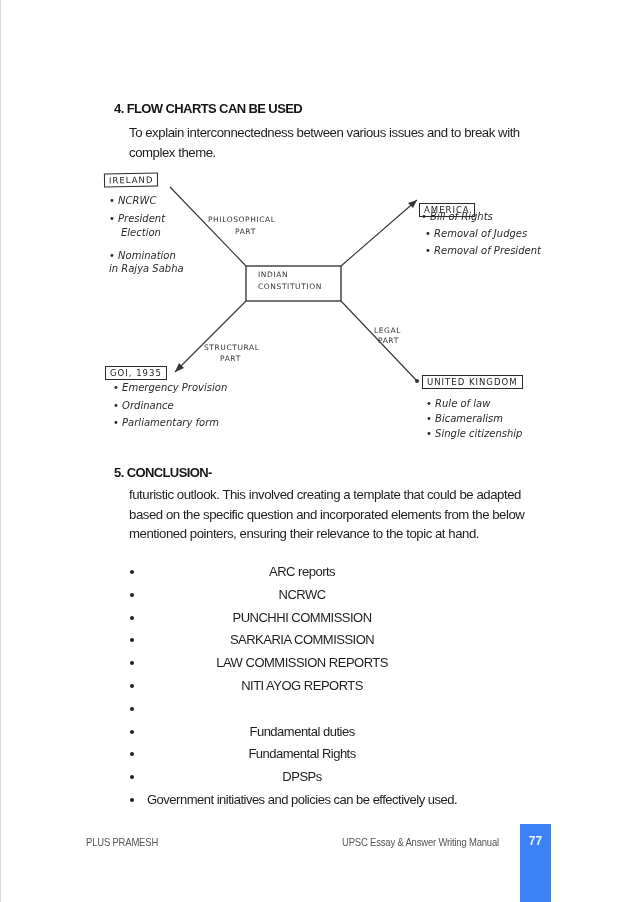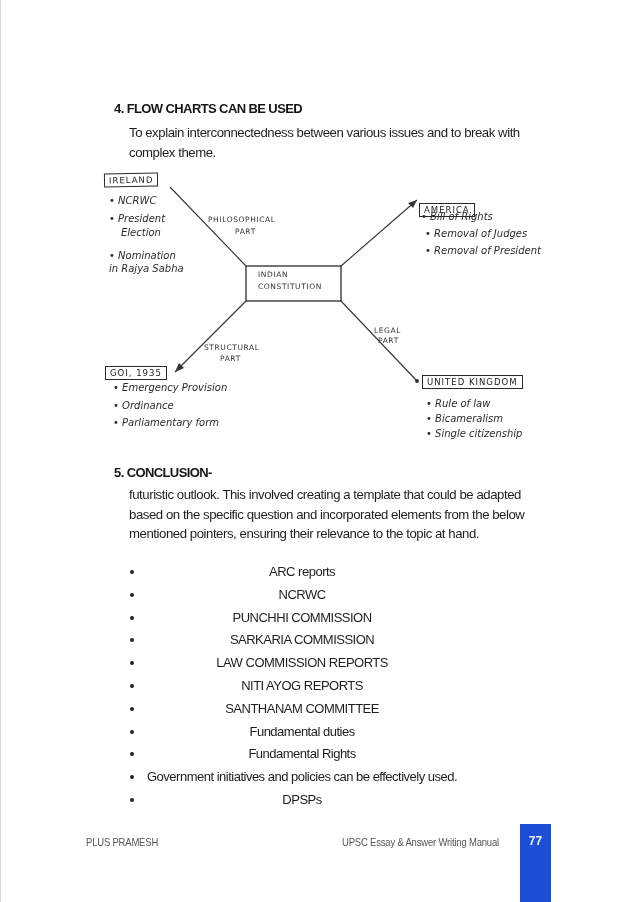--- a/index.html
+++ b/index.html
@@ -37,21 +37,21 @@
     .list li .dot {
       position: absolute; left: 1px; top: 8px; width: 4px; height: 4px; border-radius: 50%; background: #222;
     }
     .footer-left, .footer-right {
       position: absolute; top: 836px; font-size: 11px; color: #555; letter-spacing: -0.2px;
       font-family: "Liberation Sans Narrow", "Liberation Sans", sans-serif; transform: scaleX(0.86);
     }
     .footer-left { left: 86px; transform-origin: left center; }
     .footer-right { left: 342px; transform-origin: left center; }
     .page-tab {
-      position: absolute; left: 520px; top: 824px; width: 31px; height: 78px; background: #1d4ed8;
+      position: absolute; left: 520px; top: 824px; width: 31px; height: 78px; background: #3b82f6;
     }
     .page-num {
       position: absolute; left: 0; top: 10px; width: 31px; text-align: center;
       font-size: 12px; color: #f0f0f0; font-weight: bold;
     }
   </style>
 </head>
 <body>
 
 <div class="left-edge"></div>
@@ -113,24 +113,24 @@
   <div>mentioned pointers, ensuring their relevance to the topic at hand.</div>
 </div>
 
 <ul class="list">
   <li><span class="dot"></span><span>ARC reports</span></li>
   <li><span class="dot"></span><span>NCRWC</span></li>
   <li><span class="dot"></span><span>PUNCHHI COMMISSION</span></li>
   <li><span class="dot"></span><span>SARKARIA COMMISSION</span></li>
   <li><span class="dot"></span><span>LAW COMMISSION REPORTS</span></li>
   <li><span class="dot"></span><span>NITI AYOG REPORTS</span></li>
-  <li><span class="dot"></span><span>SANTHANAM COMMITTEE</span></li>
+  <li><span class="dot"></span></li>
   <li><span class="dot"></span><span>Fundamental duties</span></li>
   <li><span class="dot"></span><span>Fundamental Rights</span></li>
+  <li><span class="dot"></span><span>DPSPs</span></li>
   <li><span class="dot"></span><span>Government initiatives and policies can be effectively used.</span></li>
-  <li><span class="dot"></span><span>DPSPs</span></li>
 </ul>
 
 <div class="footer-left">PLUS PRAMESH</div>
 <div class="footer-right">UPSC Essay &amp; Answer Writing Manual</div>
 <div class="page-tab">
   <div class="page-num">77</div>
 </div>
 
 </body></html>

